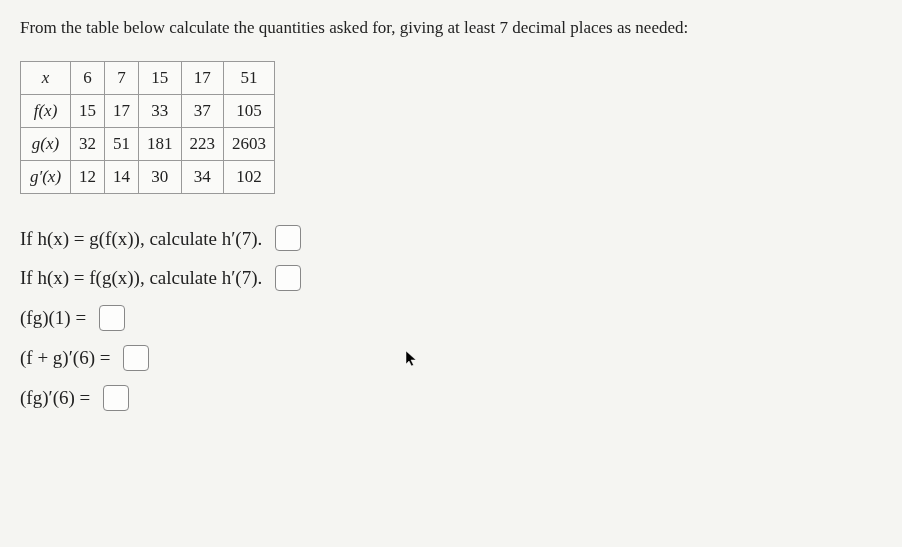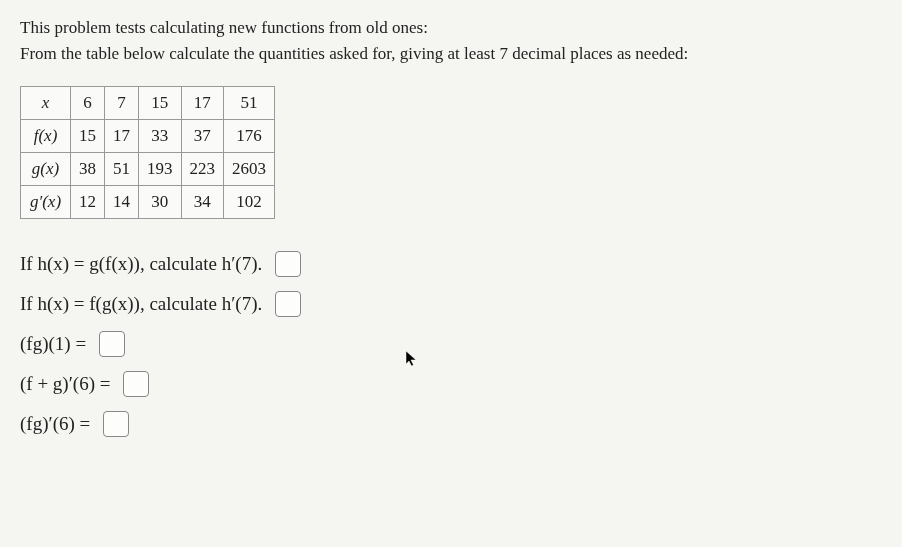--- a/index.html
+++ b/index.html
@@ -54,47 +54,46 @@
       margin-left: 2px;
       vertical-align: middle;
     }
     .ptxt { white-space: nowrap; }
     .cursor { position: absolute; top: 350px; left: 405px; font-size: 16px; }
   </style>
 </head>
 <body>
 
 <div class="instruction">
-  <div>This problem tests calculating new functions from old ones:</div>
   <div>From the table below calculate the quantities asked for, giving at least 7 decimal places as needed:</div>
 </div>
 
 <table class="data-table">
   <tbody>
       <tr>
     <td class="row-header math-var">x</td>
     <td>6</td>
     <td>7</td>
     <td>15</td>
     <td>17</td>
     <td>51</td>
   </tr>
   <tr>
     <td class="row-header"><span class="math-var">f(x)</span></td>
     <td>15</td>
     <td>17</td>
     <td>33</td>
     <td>37</td>
-    <td>176</td>
+    <td>105</td>
   </tr>
   <tr>
     <td class="row-header"><span class="math-var">g(x)</span></td>
-    <td>38</td>
+    <td>32</td>
     <td>51</td>
-    <td>193</td>
+    <td>181</td>
     <td>223</td>
     <td>2603</td>
   </tr>
   <tr>
     <td class="row-header"><span class="math-var">g′(x)</span></td>
     <td>12</td>
     <td>14</td>
     <td>30</td>
     <td>34</td>
     <td>102</td>

